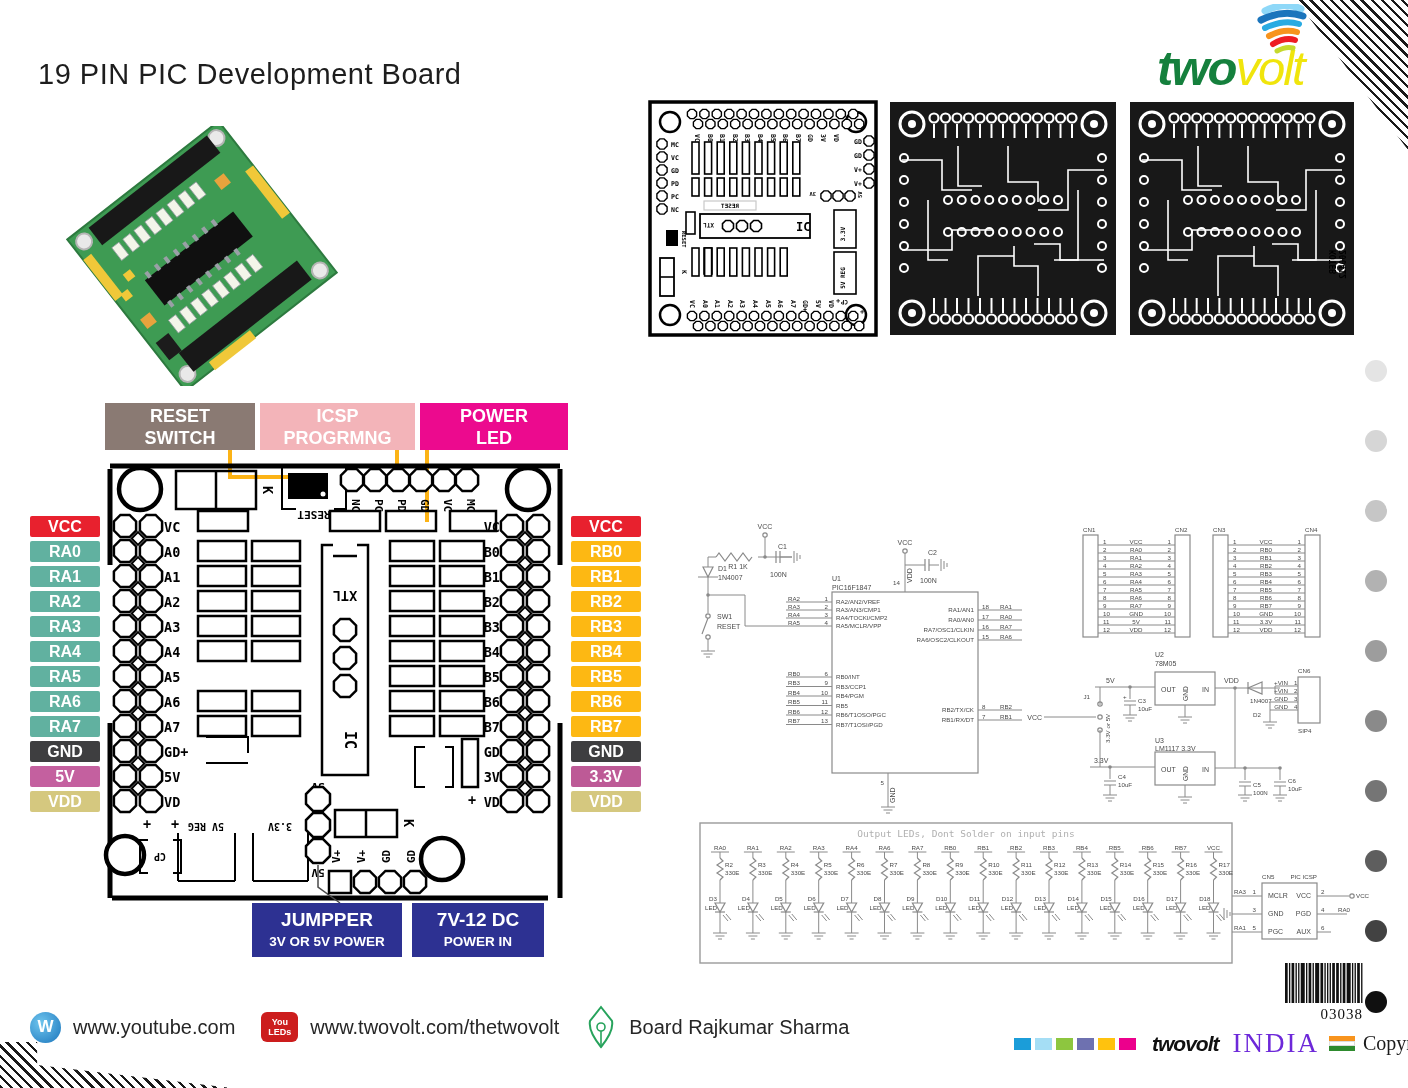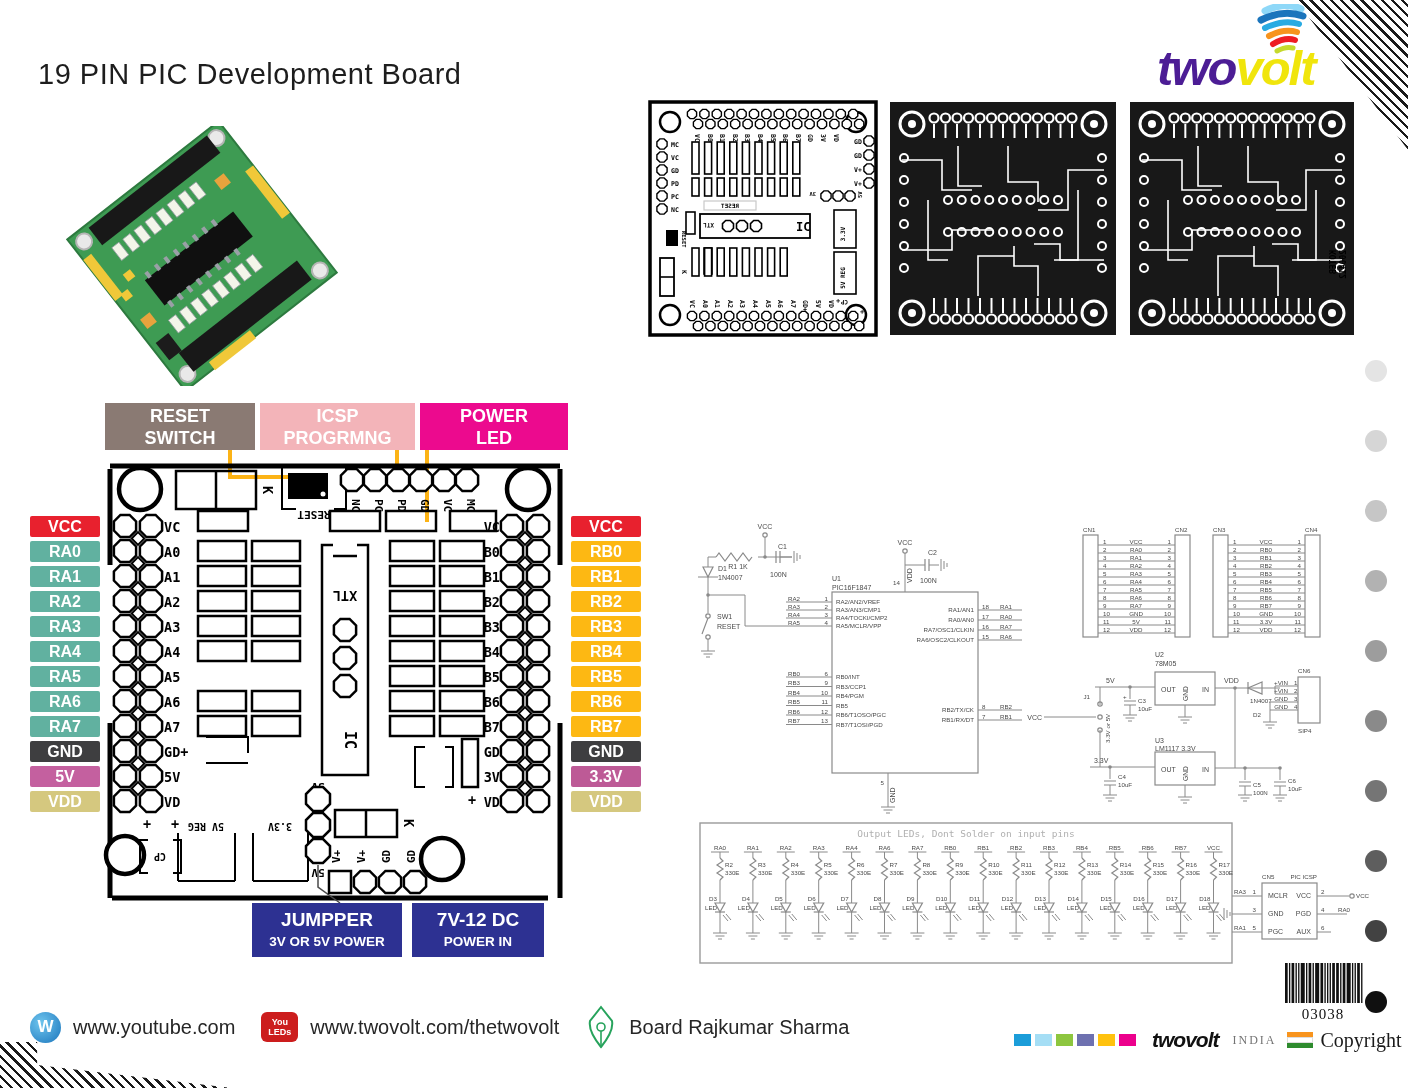--- a/index.html
+++ b/index.html
@@ -1,22 +1,22 @@
 <!DOCTYPE html>
 <html><head>
 <meta charset="utf-8">
 <style>
   html,body{margin:0;padding:0;background:#fff;}
   body{width:1408px;height:1088px;position:relative;overflow:hidden;font-family:"Liberation Sans",sans-serif;}
   .abs{position:absolute;}
   .hatch{background:repeating-linear-gradient(45deg,#1a1a1a 0 2.4px,transparent 2.4px 7.2px);}
   #title{left:38px;top:58px;font-size:29px;color:#1d1d1d;letter-spacing:.5px;}
   
-  #logo-two{font-style:italic;font-weight:bold;font-size:49px;letter-spacing:-2px;color:#4c1d95;}
-  #logo-volt{font-style:italic;font-weight:bold;font-size:49px;letter-spacing:-2px;color:#f0e50c;}
+  #logo-two{font-style:italic;font-weight:bold;font-size:49px;letter-spacing:-2px;color:#15803d;}
+  #logo-volt{font-style:italic;font-weight:normal;font-size:49px;letter-spacing:-2px;color:#f0e50c;}
   
   .pinlab{width:70px;height:21px;border-radius:2px;color:#fff;font-weight:bold;font-size:16px;
           text-align:center;line-height:21px;position:absolute;}
   
   text{font-family:"Liberation Sans",sans-serif;}
   .co1{font-size:18px;font-weight:bold;fill:#fff;}
   .bc1{font-size:19px;font-weight:bold;fill:#fff;}
   .bc2{font-size:13.5px;font-weight:bold;fill:#fff;}
   .sk{font-family:"DejaVu Sans Mono",monospace;font-weight:bold;fill:#000;}
   .s15{font-size:15px;} .s13{font-size:13.5px;} .s11{font-size:11px;} .s10{font-size:10px;}
@@ -1340,21 +1340,21 @@
     <rect x="74.15" y="0" width="2.7" height="40" fill="#111"></rect>
     <rect x="78.10000000000001" y="0" width="1.35" height="40" fill="#111"></rect>
     <rect x="80.7" y="0" width="2.7" height="40" fill="#111"></rect>
     <rect x="84.65" y="0" width="4.050000000000001" height="40" fill="#111"></rect>
     <rect x="89.95" y="0" width="1.35" height="40" fill="#111"></rect>
     <rect x="92.55" y="0" width="1.35" height="40" fill="#111"></rect>
     <rect x="95.14999999999999" y="0" width="2.7" height="40" fill="#111"></rect>
     <rect x="99.1" y="0" width="1.35" height="40" fill="#111"></rect>
     <rect x="101.69999999999999" y="0" width="2.7" height="40" fill="#111"></rect>
   </svg>
-<div class="abs serif" style="left:1283px;top:1006px;width:80px;text-align:center;font-size:15px;color:#111;letter-spacing:1px;">03038</div>
+<div class="abs serif" style="left:1283px;top:1006px;width:80px;text-align:right;font-size:15px;color:#111;letter-spacing:1px;">03038</div>
 
 <div id="footer-left" class="abs">
   <div style="width:31px;height:31px;border-radius:50%;background:radial-gradient(circle at 35% 35%,#6fc5ee,#1b75bc);color:#fff;font-weight:bold;font-size:17px;display:flex;align-items:center;justify-content:center;">
     <span>W</span>
     </div>
   <span>www.youtube.com</span>
   <div style="margin-left:14px;width:37px;height:30px;border-radius:6px;background:#cc1d1d;color:#fff;font-weight:bold;font-size:9px;line-height:10px;display:flex;flex-direction:column;align-items:center;justify-content:center;">
     <span>You</span>
     <span>LEDs</span>
     </div>
@@ -1370,21 +1370,21 @@
 <div class="abs" style="left:1014px;top:1028px;display:flex;align-items:center;">
   <div id="color-strip" style="display:flex;gap:4px;margin-right:16px;">
       <div style="width: 17px; height: 12px; background: rgb(27, 157, 217);"></div>
       <div style="width: 17px; height: 12px; background: rgb(165, 222, 245);"></div>
       <div style="width: 17px; height: 12px; background: rgb(141, 198, 63);"></div>
       <div style="width: 17px; height: 12px; background: rgb(110, 113, 176);"></div>
       <div style="width: 17px; height: 12px; background: rgb(255, 194, 14);"></div>
       <div style="width: 17px; height: 12px; background: rgb(236, 0, 140);"></div>
     </div>
   <span style="font-style:italic;font-weight:bold;font-size:21px;color:#111;letter-spacing:-1px;margin-right:14px;">twovolt</span>
-  <span class="serif" style="font-size:12px;color:#737373;letter-spacing:2px;margin-right:10px;">INDIA</span>
+  <span class="serif" style="font-size:27px;color:#6d28d9;letter-spacing:2px;margin-right:10px;">INDIA</span>
   <div style="width:26px;height:16px;margin-right:8px;position:relative;">
     <div style="height:5.3px;background:#f8941d;"></div>
       <div style="height:5.3px;background:#fff;border:.5px solid #ddd;box-sizing:border-box;"></div>
       <div style="height:5.3px;background:#2e8b2e;"></div>
   </div>
   <span class="serif" style="font-size:20px;color:#1a1a1a;margin-right:5px;">Copyright</span>
 
 </div>
 
 </body></html>

